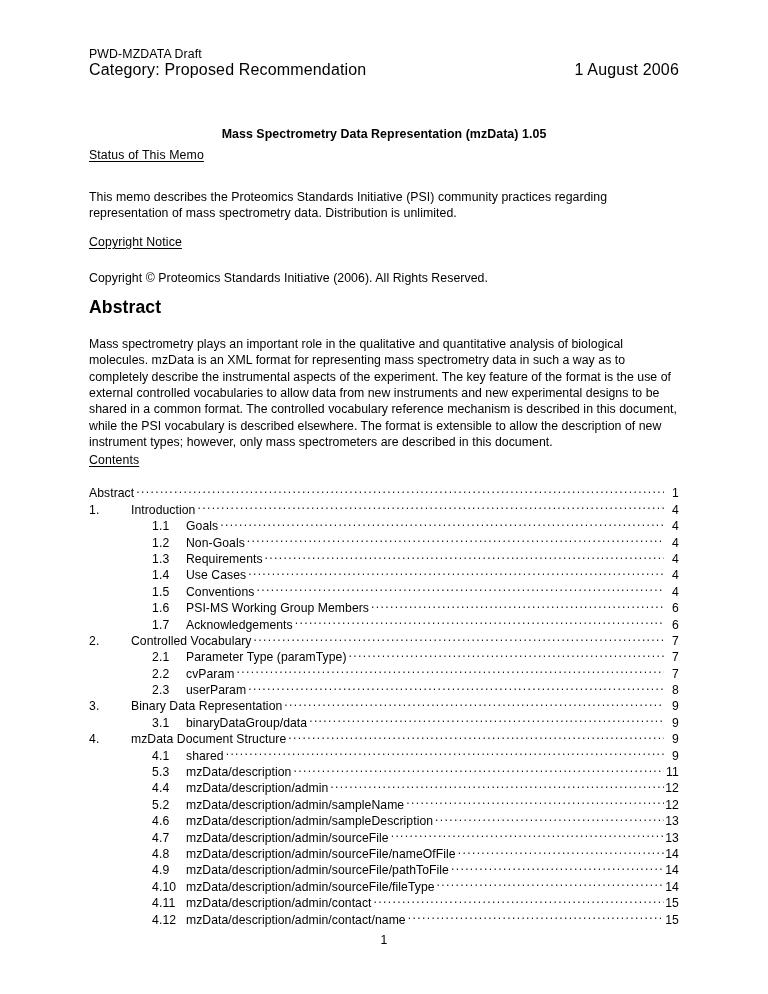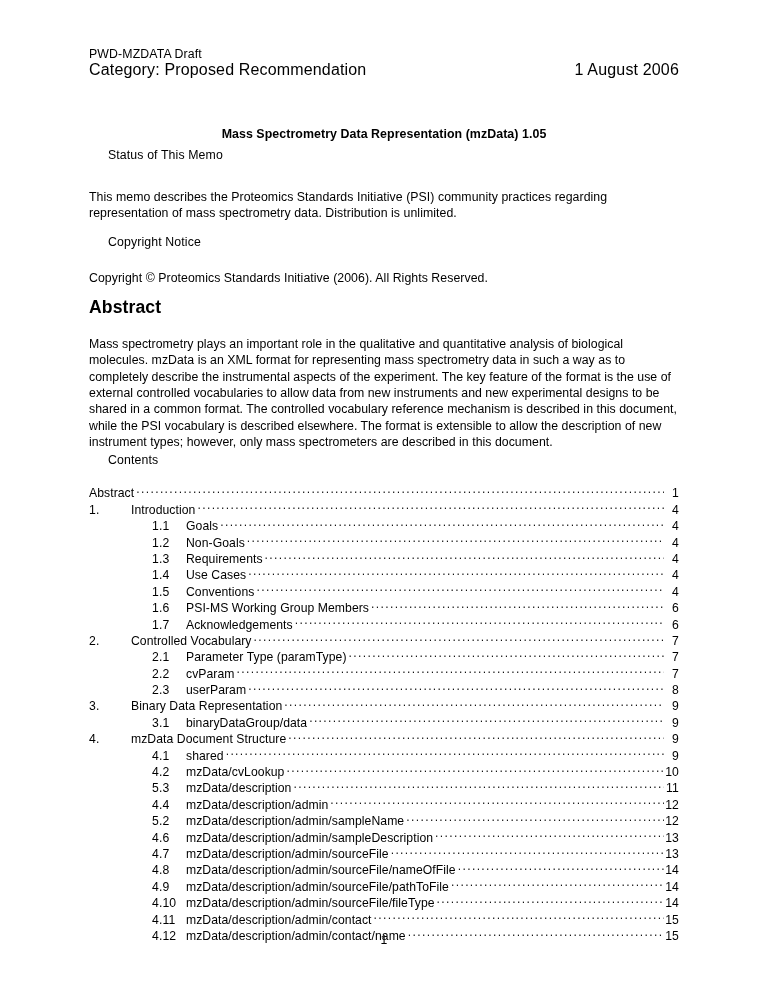--- a/index.html
+++ b/index.html
@@ -55,22 +55,22 @@
     margin-top: 12px;
   }
 
   
   .uhead {
     font-size: 12.3px;
     line-height: 16px;
     letter-spacing: 0.01em;
   }
   .uhead span {
+    text-decoration: underline;
     text-underline-offset: 2px;
-    margin-left: 19px;
   }
   .h-status   { top: 147px; }
   .h-copy     { top: 234px; }
   .h-contents { top: 452px; }
 
   .para {
     font-size: 12.3px;
     line-height: 16.4px;
     letter-spacing: 0.005em;
   }
@@ -282,26 +282,20 @@
         <span class="toc-dots"></span>
         <span class="toc-page">9</span>
       </div>
       <div class="toc-row lvl2">
         <span class="toc-num">4.1</span>
         <span class="toc-label">shared</span>
         <span class="toc-dots"></span>
         <span class="toc-page">9</span>
       </div>
       <div class="toc-row lvl2">
-        <span class="toc-num">4.2</span>
-        <span class="toc-label">mzData/cvLookup</span>
-        <span class="toc-dots"></span>
-        <span class="toc-page">10</span>
-      </div>
-      <div class="toc-row lvl2">
         <span class="toc-num">5.3</span>
         <span class="toc-label">mzData/description</span>
         <span class="toc-dots"></span>
         <span class="toc-page">11</span>
       </div>
       <div class="toc-row lvl2">
         <span class="toc-num">4.4</span>
         <span class="toc-label">mzData/description/admin</span>
         <span class="toc-dots"></span>
         <span class="toc-page">12</span>

